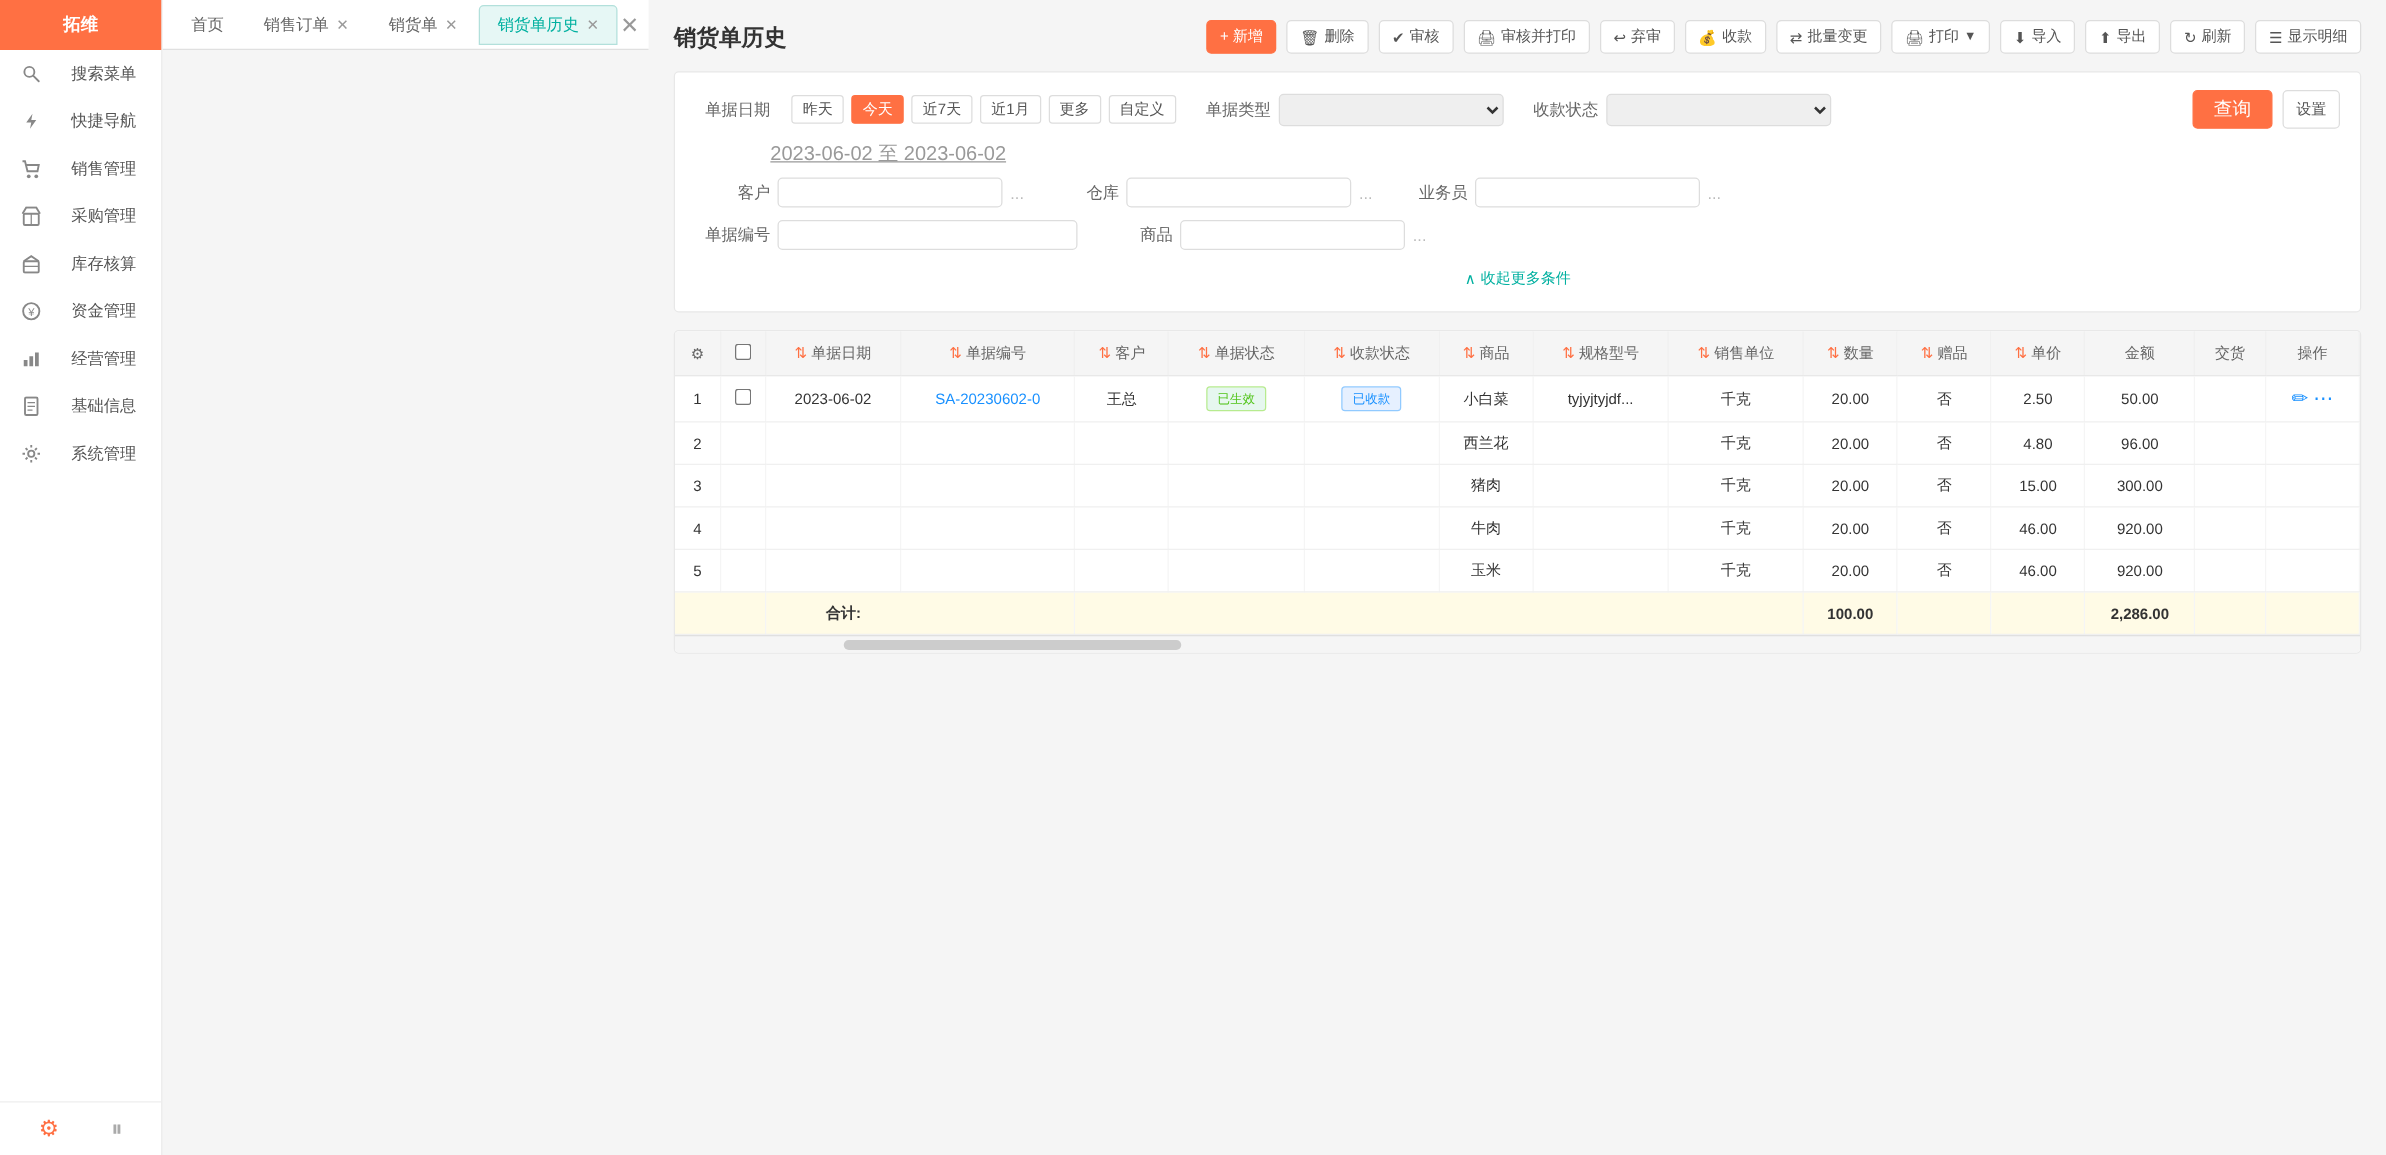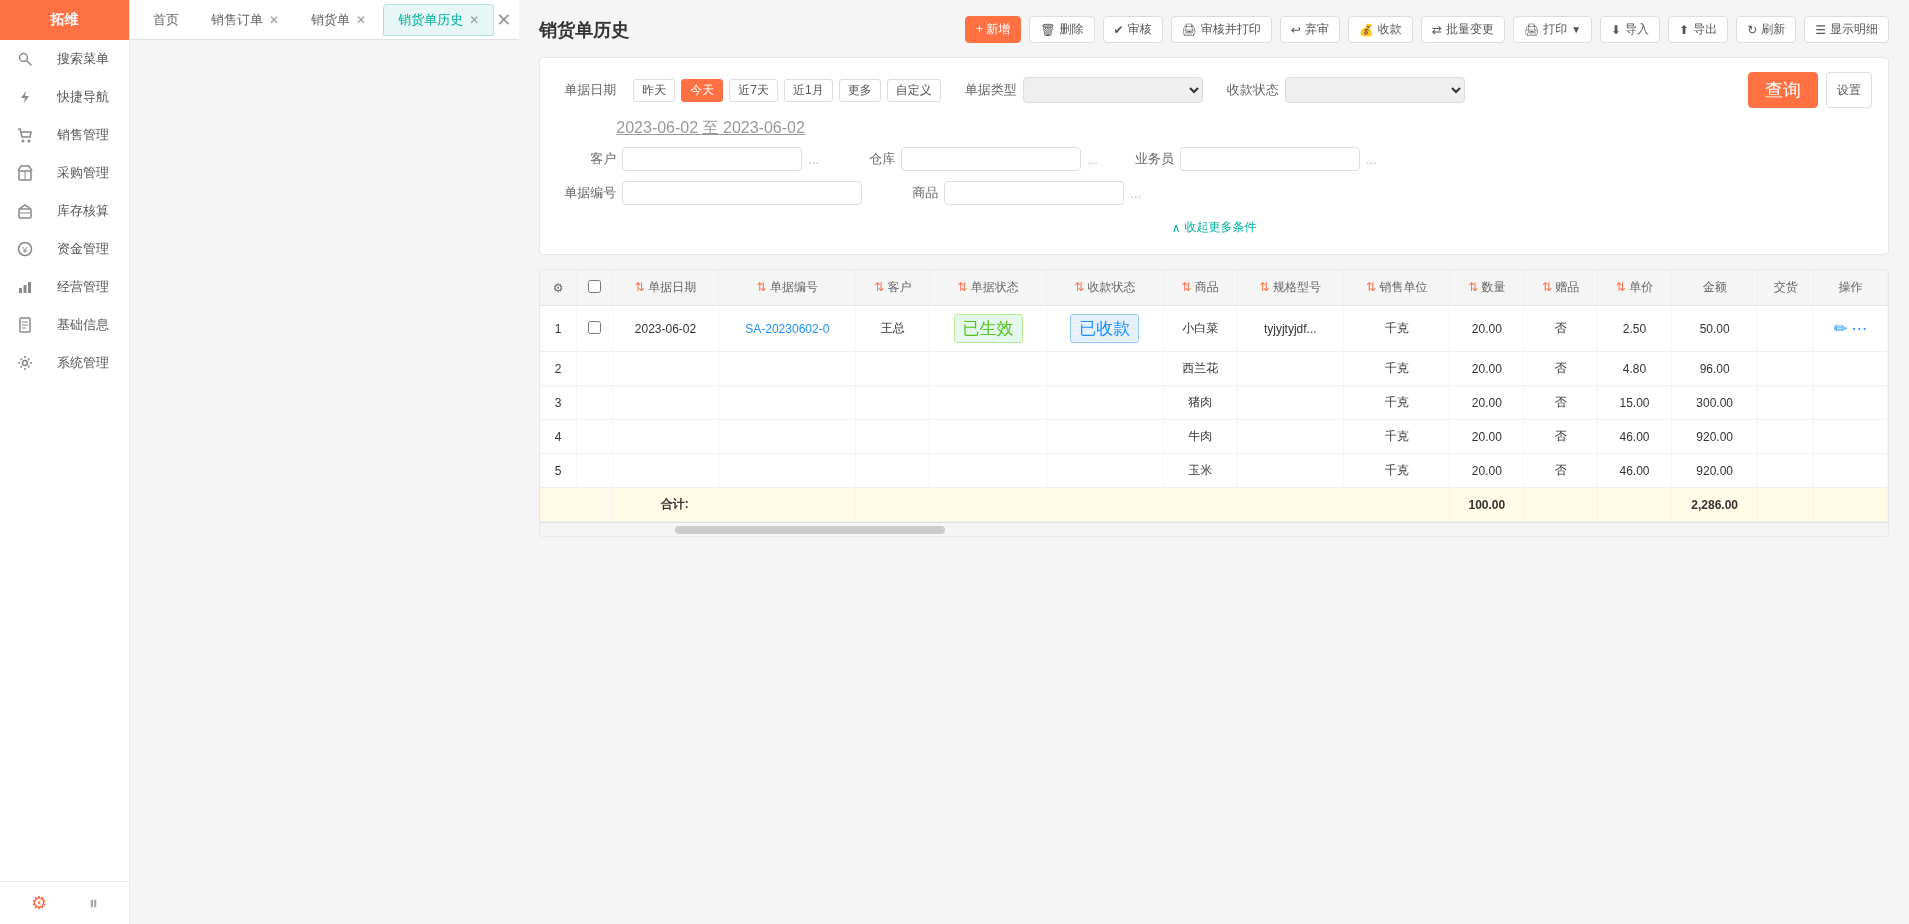--- a/index.html
+++ b/index.html
@@ -24,21 +24,21 @@
 
     
     .content { flex: 1; padding: 16px 20px; background: #f5f5f5; overflow: auto; }
 
     
     .page-header { display: flex; align-items: center; justify-content: space-between; margin-bottom: 14px; }
     .page-title { font-size: 18px; font-weight: bold; color: #333; }
     .toolbar { display: flex; align-items: flex-start; gap: 8px; flex-wrap: wrap; }
     .btn { display: inline-flex; align-items: center; gap: 4px; padding: 4px 10px; border-radius: 4px; border: 1px solid #ddd; background: #fff; color: #555; font-size: 12px; cursor: pointer; }
     .btn-primary { background: #ff7043; color: #fff; border-color: #ff7043; }
-    .btn-orange { background: #ff7043; color: #fff; border-color: #ff7043; font-size: 18px; padding: 5px 16px; }
+    .btn-orange { background: #ff7043; color: #fff; border-color: #ff7043; font-size: 15px; padding: 5px 16px; }
 
     
     .search-panel { background: #fff; border-radius: 4px; padding: 14px 16px; margin-bottom: 14px; border: 1px solid #e8e8e8; }
     .search-row { display: flex; align-items: center; gap: 16px; margin-bottom: 10px; flex-wrap: wrap; }
     .search-field { display: flex; align-items: center; gap: 6px; }
     .search-label { color: #666; white-space: nowrap; min-width: 60px; text-align: right; }
     .search-input { border: 1px solid #ddd; border-radius: 4px; padding: 4px 8px; font-size: 12px; width: 180px; color: #333; }
     .search-input-wide { width: 240px; }
     .date-row { display: flex; gap: 6px; padding-left: 11px; }
     .date-btn { padding: 2px 8px; border-radius: 3px; border: 1px solid #ddd; background: #fff; font-size: 12px; cursor: pointer; color: #555; }
@@ -47,21 +47,21 @@
     .select-field { border: 1px solid #ddd; border-radius: 4px; padding: 4px 8px; font-size: 12px; width: 180px; color: #333; }
     .dots { color: #bbb; cursor: pointer; }
     .collapse-btn { color: #00b0a0; font-size: 12px; cursor: pointer; display: flex; align-items: center; gap: 4px; justify-content: center; padding: 4px; }
 
     
     .table-wrap { background: #fff; border-radius: 4px; border: 1px solid #e8e8e8; overflow: auto; }
     table { width: 100%; border-collapse: collapse; font-size: 13px; }
     thead tr { background: #f5f5f5; }
     th { padding: 9px 8px; text-align: center; color: #666; font-weight: normal; border-bottom: 1px solid #e8e8e8; border-right: 1px solid #f0f0f0; white-space: nowrap; font-size: 12px; }
     td { padding: 8px 8px; text-align: center; border-bottom: 1px solid #f0f0f0; border-right: 1px solid #f5f5f5; color: #333; font-size: 12px; }
-    .badge { display: inline-block; padding: 2px 8px; border-radius: 3px; font-size: 17px; }
+    .badge { display: inline-block; padding: 2px 8px; border-radius: 3px; font-size: 10px; }
     .badge-green { background: #e6f7ef; color: #52c41a; border: 1px solid #b7eb8f; }
     .badge-blue { background: #e6f0ff; color: #1890ff; border: 1px solid #91caff; }
     .link-text { color: #1890ff; cursor: pointer; text-decoration: none; }
     .action-btn { color: #1890ff; cursor: pointer; font-size: 16px; margin: 0 2px; }
 
     
     .summary-row { background: #fffbe6; }
     .summary-row td { font-weight: bold; color: #333; }
 
     

